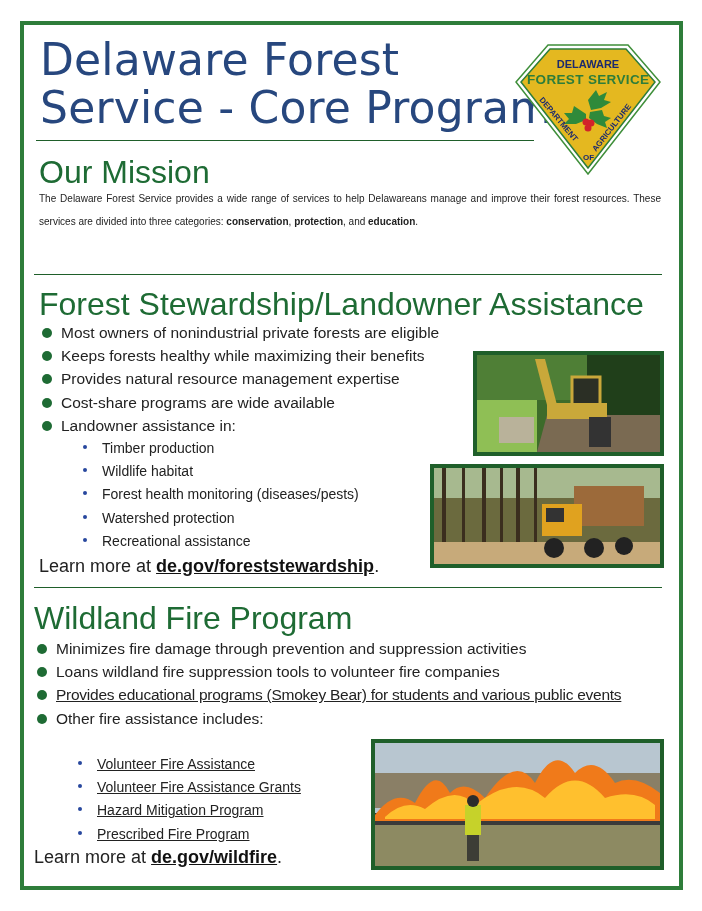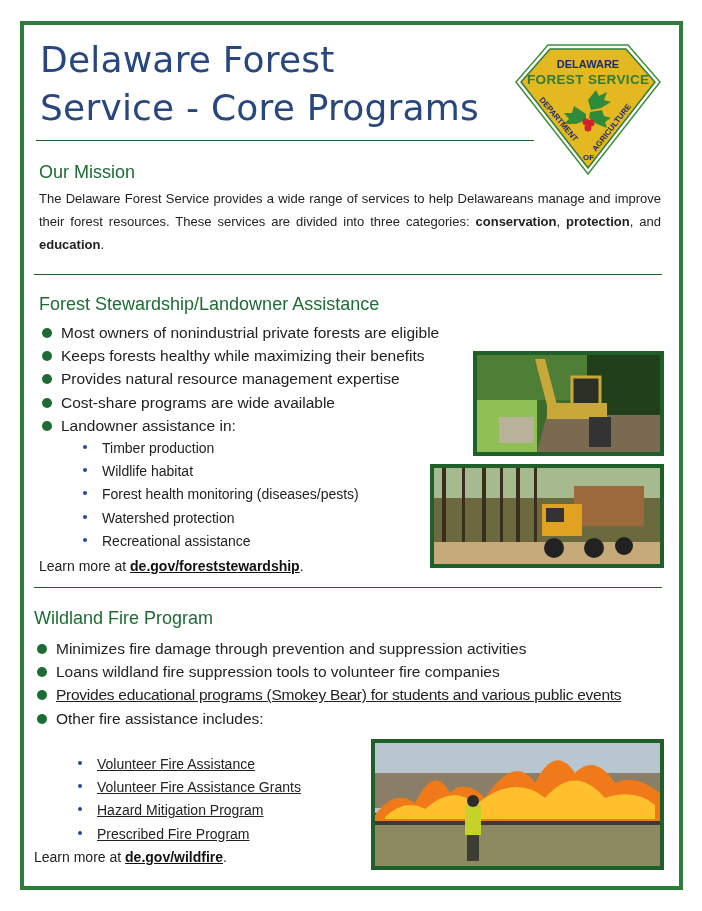--- a/index.html
+++ b/index.html
@@ -1,31 +1,31 @@
 <!DOCTYPE html>
 <html><head>
 <meta charset="utf-8">
 <style>
   html,body{margin:0;padding:0;background:#ffffff;}
   body{width:702px;height:911px;position:relative;overflow:hidden;font-family:"Liberation Sans",sans-serif;color:#222;}
   .frame{position:absolute;left:20px;top:21px;width:655px;height:861px;border:4px solid #2e7d3a;box-sizing:content-box;}
   .abs{position:absolute;}
-  .title{left:40px;top:36px;font-family:"DejaVu Sans",sans-serif;font-size:36px;line-height:48px;color:#27477e;letter-spacing:0.2px;}
+  .title{left:40px;top:36px;font-family:"DejaVu Sans",sans-serif;font-size:44px;line-height:48px;color:#27477e;letter-spacing:0.2px;}
   .title-rule{left:36px;top:140px;width:498px;height:1px;background:#1f5f2a;}
   .logo{left:514px;top:42px;width:148px;height:134px;}
-  .h2{font-size:18px;color:#1e6b34;line-height:30px;}
-  .para{font-size:13px;line-height:23px;color:#222;text-align:justify;}
+  .h2{font-size:32px;color:#1e6b34;line-height:30px;}
+  .para{font-size:10px;line-height:23px;color:#222;text-align:justify;}
   .rule{height:1px;background:#1f5f2a;}
   ul.main{list-style:none;margin:0;padding:0;}
   ul.main li{position:relative;font-size:15.5px;line-height:23.2px;padding-left:21px;color:#222;}
   ul.main li .dot{position:absolute;left:2px;top:7px;width:10px;height:10px;border-radius:50%;background:#1e6b34;}
   ul.sub{list-style:none;margin:0;padding:0;}
   ul.sub li{position:relative;font-size:14px;line-height:23.2px;padding-left:0;color:#222;}
   ul.sub li .sdot{position:absolute;left:-19px;top:8px;width:4px;height:4px;border-radius:50%;background:#27479e;}
-  .learn{font-size:14px;line-height:22px;color:#222;}
+  .learn{font-size:18px;line-height:22px;color:#222;}
   .learn a{color:#111;font-weight:bold;text-decoration:underline;}
   .photo{border:4px solid #1f5f2a;box-sizing:border-box;overflow:hidden;}
 </style>
 </head>
 <body>
 
 <div class="frame"></div>
 
 <div class="abs title">
   <div>Delaware Forest</div>

